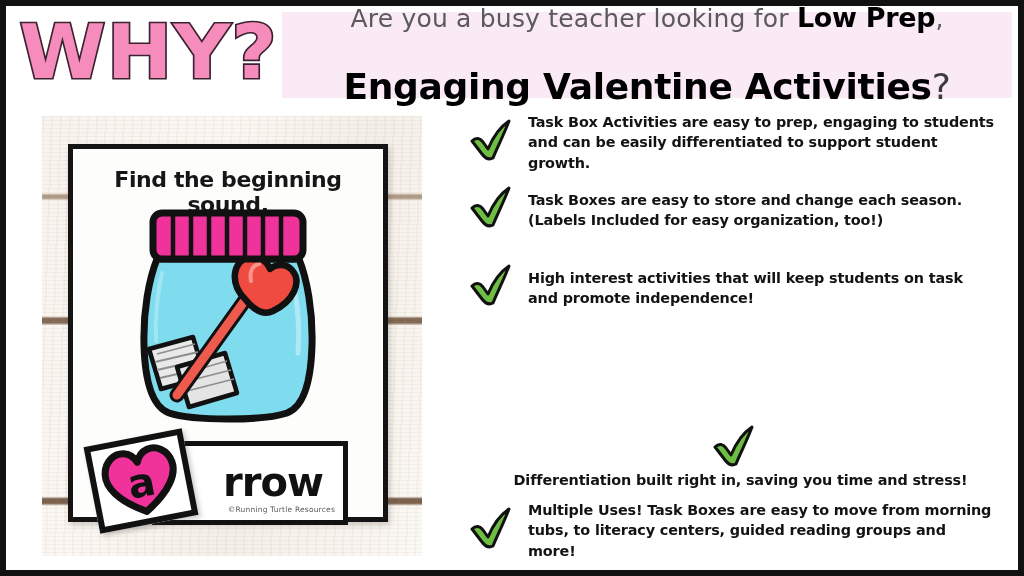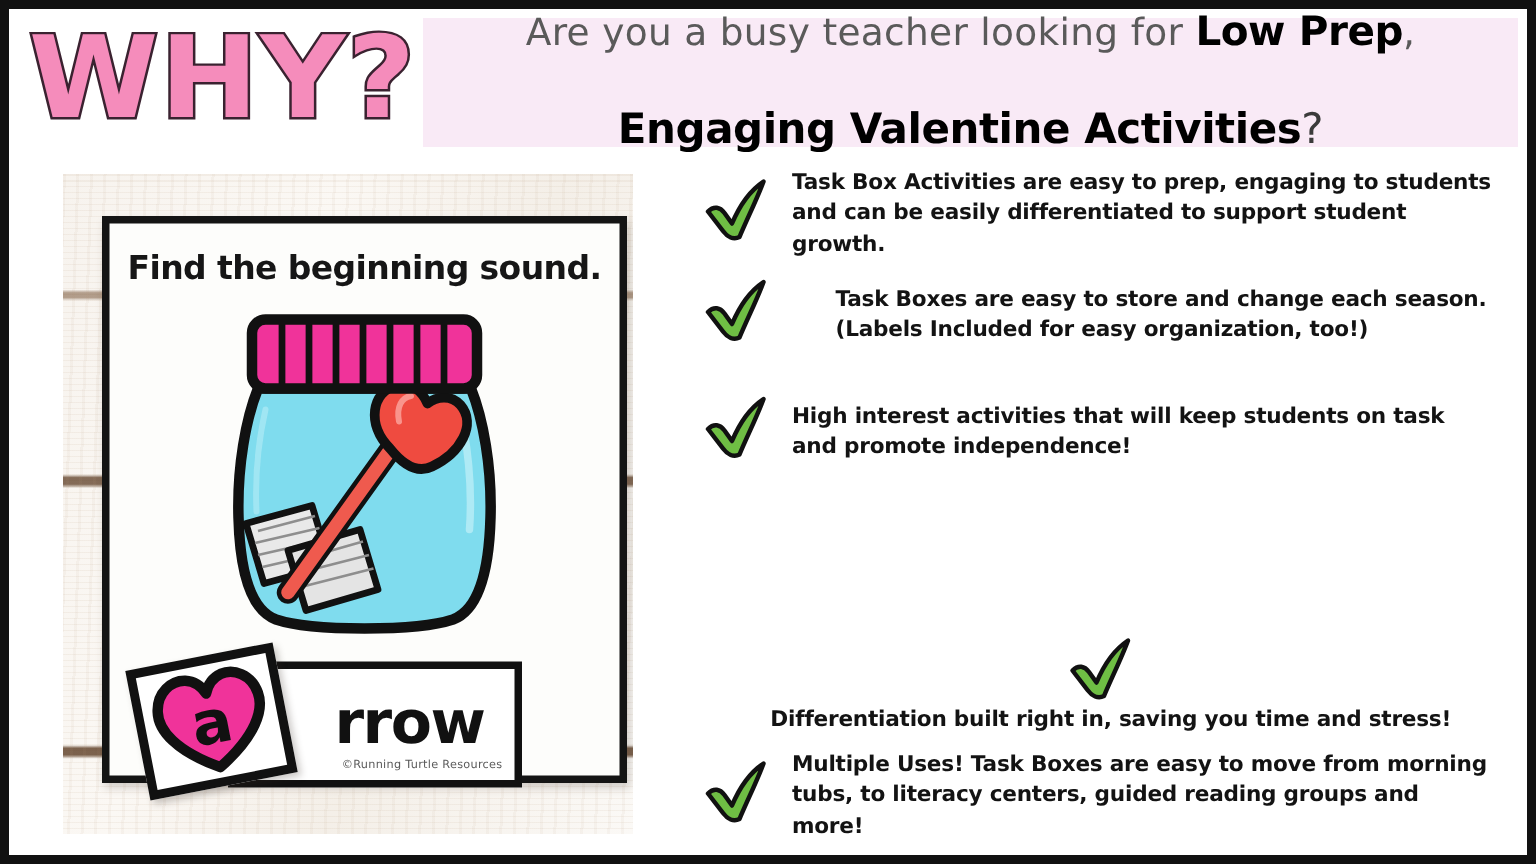--- a/index.html
+++ b/index.html
@@ -62,21 +62,21 @@
   }
   .head-line1 .strong{
     font-weight:bold;
     color:#000000;
     font-size:27px;
     letter-spacing:-0.3px;
   }
   .head-line2{
     font-family:"DejaVu Sans", sans-serif;
     font-weight:bold;
-    font-size:28px;
+    font-size:36px;
     color:#000000;
     line-height:1.1;
     white-space:nowrap;
     letter-spacing:-0.3px;
     margin-top:15px;
   }
   .head-line2 .qmark{font-weight:400;color:#3b3b3b;}
 
   
   .photo{
@@ -93,21 +93,21 @@
   .photo-grain{
     position:absolute;inset:0;
     background:
       repeating-linear-gradient(92deg, rgba(180,150,120,.07) 0 2px, rgba(255,255,255,0) 2px 9px);
     pointer-events:none;
   }
 
   
   .sheet{
     position:absolute;left:26px;top:28px;
-    width:350px;height:378px;
+    width:320px;height:378px;
     background:#fdfdfb;
     border:5px solid #141414;
     box-sizing:border-box;
     box-shadow:2px 3px 6px rgba(60,45,35,.22);
     padding-left:12px;
   }
   .sheet-title{
     position:absolute;left:0;right:0;top:18px;
     text-align:center;
     font-family:"DejaVu Sans", sans-serif;
@@ -280,21 +280,21 @@
 
   <div class="bullets">
 
     <div class="bullet" style="top:0px;">
       <svg class="check" viewBox="0 0 46 46">
         <path d="M4 25 C8 21 12 22 15 26 L20 33 C25 21 32 11 41 5 C37 16 30 30 25 42 C21 44 17 42 14 38 Z" fill="#6fbe44" stroke="#111111" stroke-width="3" stroke-linejoin="round"></path>
       </svg>
       <div class="btext">Task Box Activities are easy to prep, engaging to students and can be easily differentiated to support student growth.</div>
     </div>
 
-    <div class="bullet" style="top:78px;gap:29px;">
+    <div class="bullet" style="top:78px;">
       <svg class="check" viewBox="0 0 46 46">
         <path d="M4 25 C8 21 12 22 15 26 L20 33 C25 21 32 11 41 5 C37 16 30 30 25 42 C21 44 17 42 14 38 Z" fill="#6fbe44" stroke="#111111" stroke-width="3" stroke-linejoin="round"></path>
       </svg>
       <div class="btext">Task Boxes are easy to store and change each season. (Labels Included for easy organization, too!)</div>
     </div>
 
     <div class="bullet" style="top:156px;">
       <svg class="check" viewBox="0 0 46 46">
         <path d="M4 25 C8 21 12 22 15 26 L20 33 C25 21 32 11 41 5 C37 16 30 30 25 42 C21 44 17 42 14 38 Z" fill="#6fbe44" stroke="#111111" stroke-width="3" stroke-linejoin="round"></path>
       </svg>

